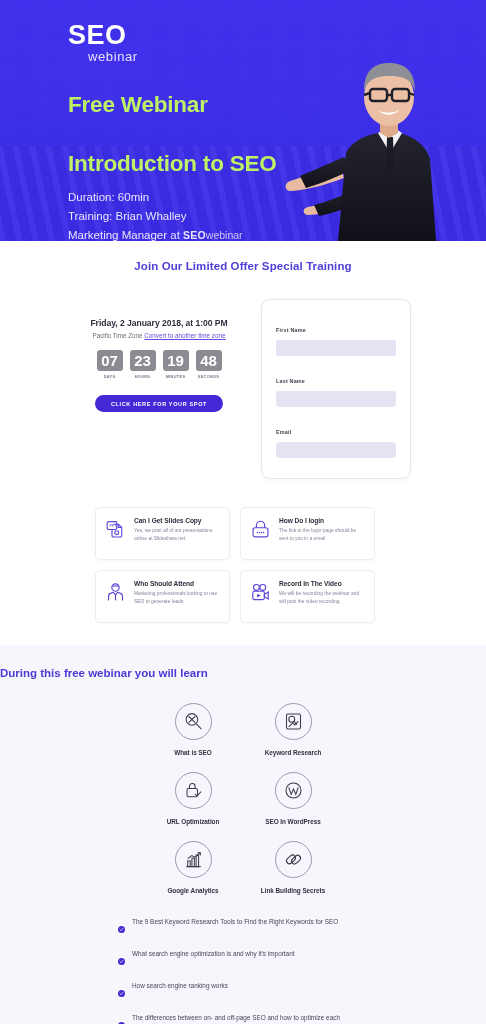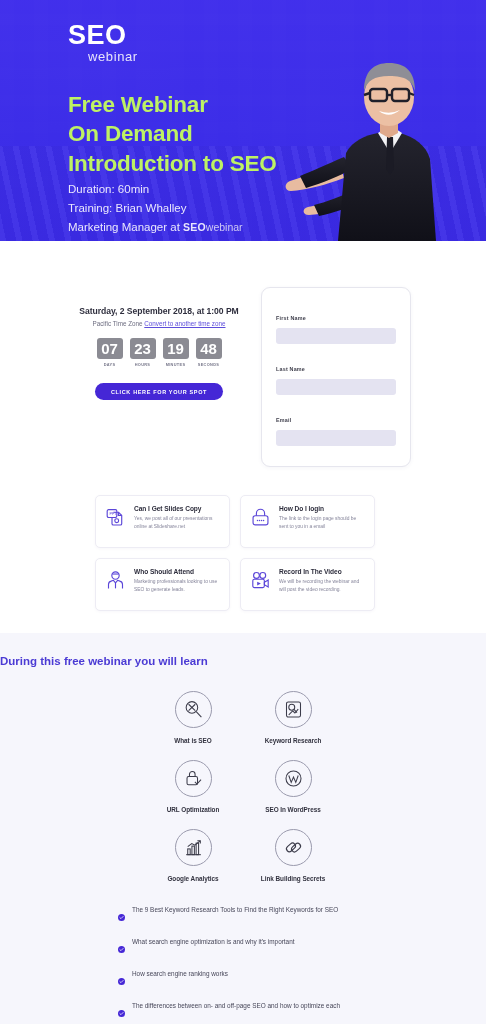--- a/index.html
+++ b/index.html
@@ -50,21 +50,21 @@
   }
   .hero-title {
     margin-top: 27px;
     color: #bef264;
     font-size: 22.5px;
     font-weight: bold;
     line-height: 1.30;
     letter-spacing: -.2px;
   }
   .hero-meta {
-    margin-top: 2px;
+    margin-top: 10px;
     color: #e9e6fd;
     font-size: 11.5px;
     line-height: 1.68;
   }
   .inline-logo-seo { font-weight: bold; letter-spacing: .2px; font-size: 10.5px; }
   .inline-logo-web { font-weight: normal; color: #cfc9f5; font-size: 10.5px; }
 
   .hero-person {
     position: absolute; right: 26px; bottom: 0; z-index: 2;
     width: 178px; height: 196px;
@@ -204,40 +204,41 @@
     </svg>
 
     <div class="hero-inner">
       <div class="logo">
         <span class="logo-seo">SEO</span>
         <span class="logo-webinar">webinar</span>
       </div>
 
       <h1 class="hero-title">
         <span>Free Webinar</span><br>
-        <span>On Demand</span><br>
+        <br>
         <span>Introduction to SEO</span>
       </h1>
 
       <div class="hero-meta">
         <div>Duration: 60min</div>
         <div>Training: Brian Whalley</div>
         <div>
           <span>Marketing Manager at </span><span class="inline-logo-seo">SEO</span><span class="inline-logo-web">webinar</span>
         </div>
       </div>
     </div>
   </section>
 
   <section class="offer">
+    <h2 class="offer-title">Join Our Limited Offer Special Training</h2>
 
     <div class="offer-row">
 
       <div class="offer-left">
-        <div class="date-line">Saturday, 2 September 2018, at 1:00 PM</div>
+        <div class="date-line">Friday, 2 January 2018, at 1:00 PM</div>
         <div class="tz-line">
           <span>Pacific Time Zone </span><a class="tz-link" href="#">Convert to another time zone</a>
         </div>
 
         <div class="countdown">
           <div class="cd-box">
             <div class="cd-num">07</div>
             <div class="cd-label">DAYS</div>
           </div>
           <div class="cd-box">

